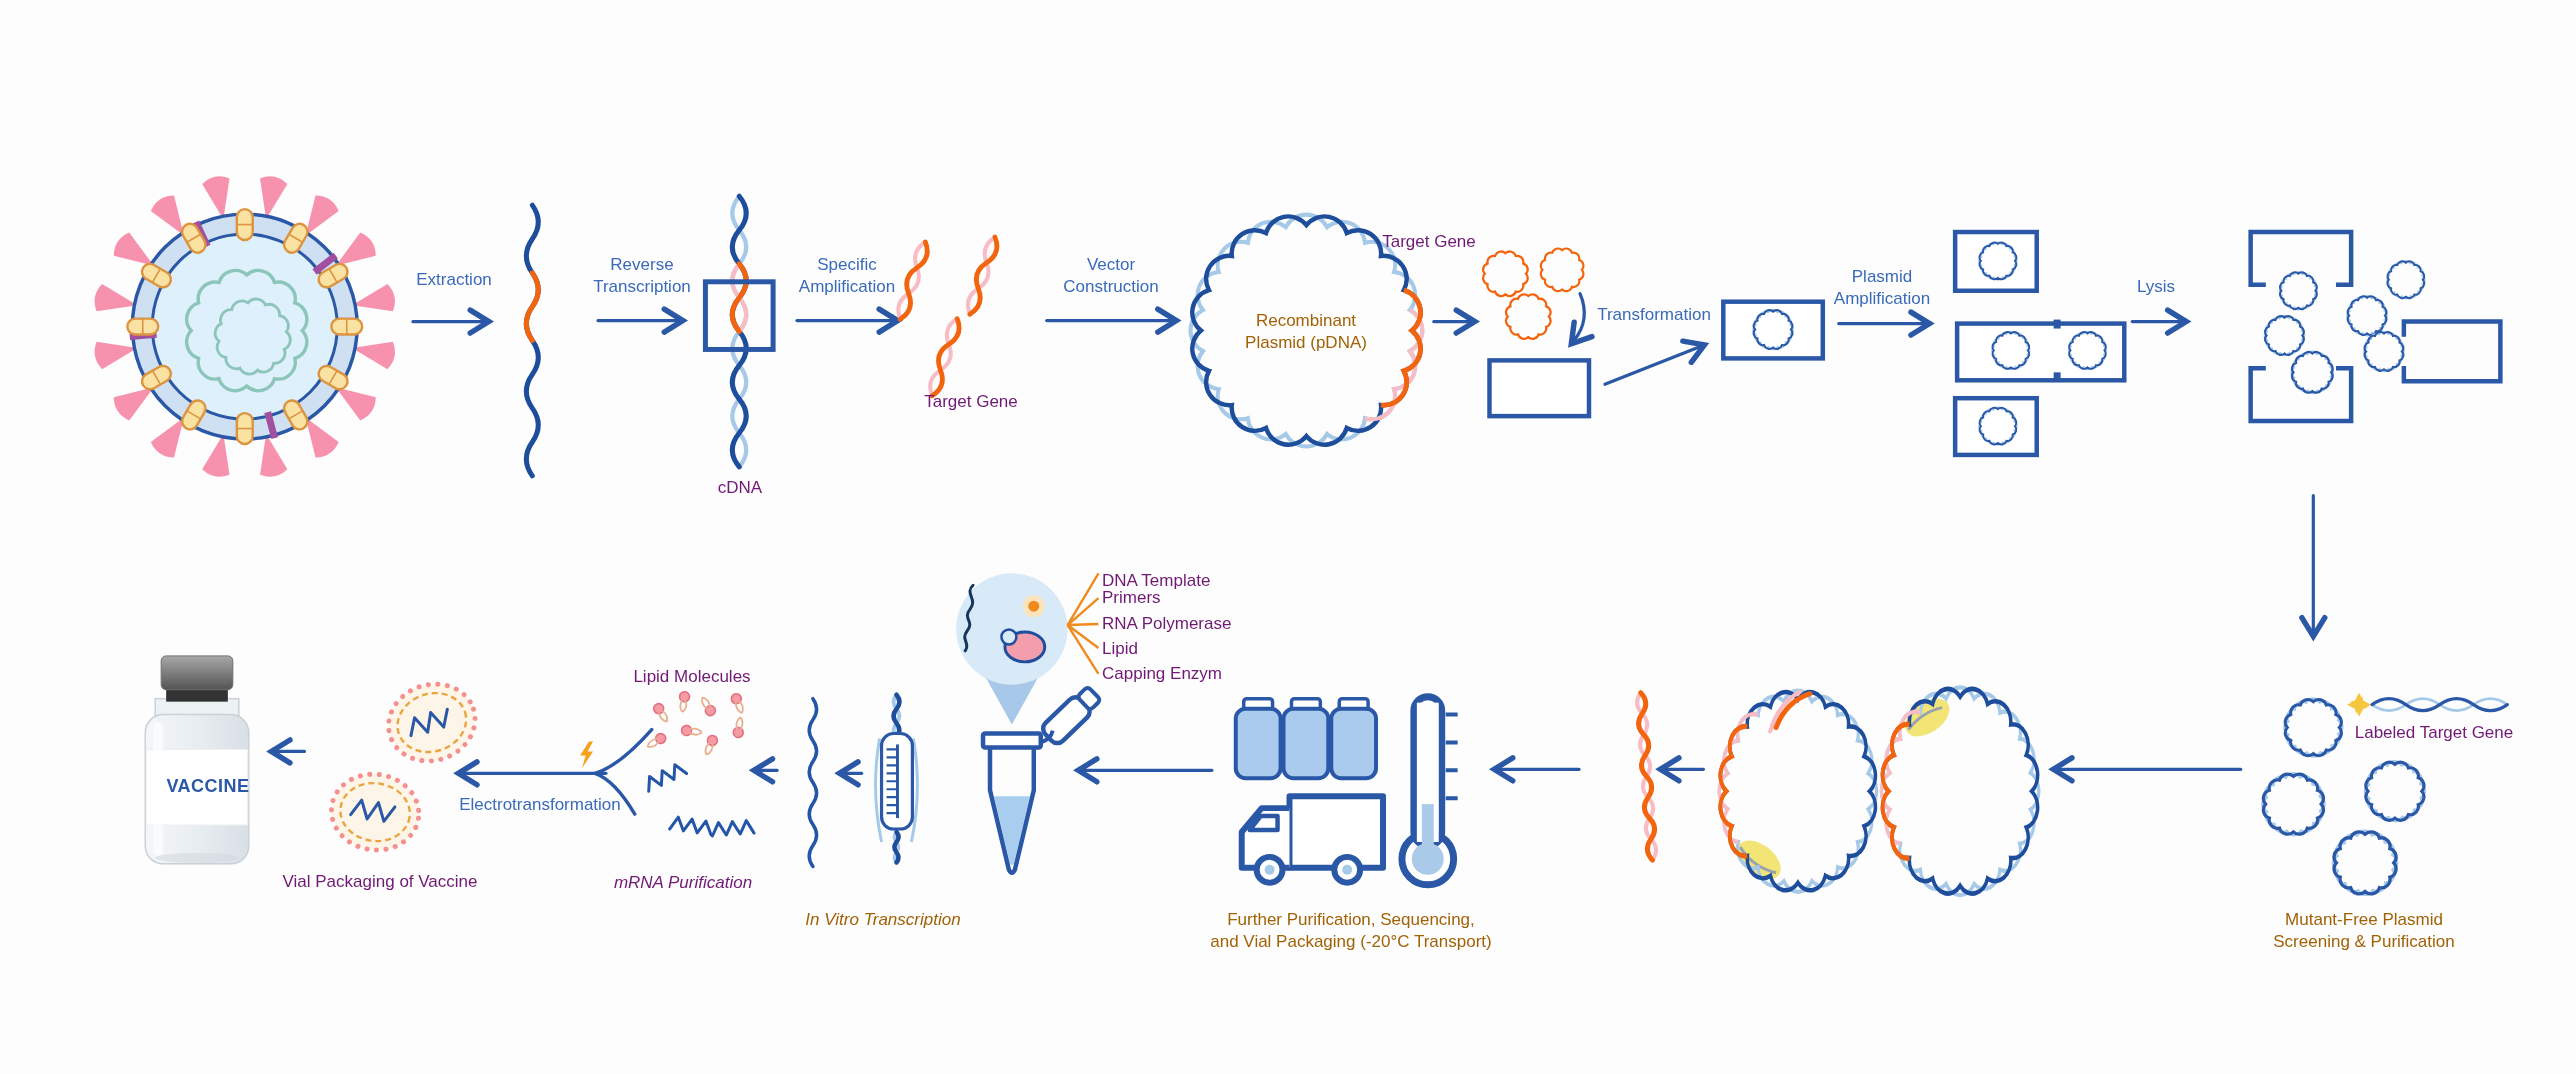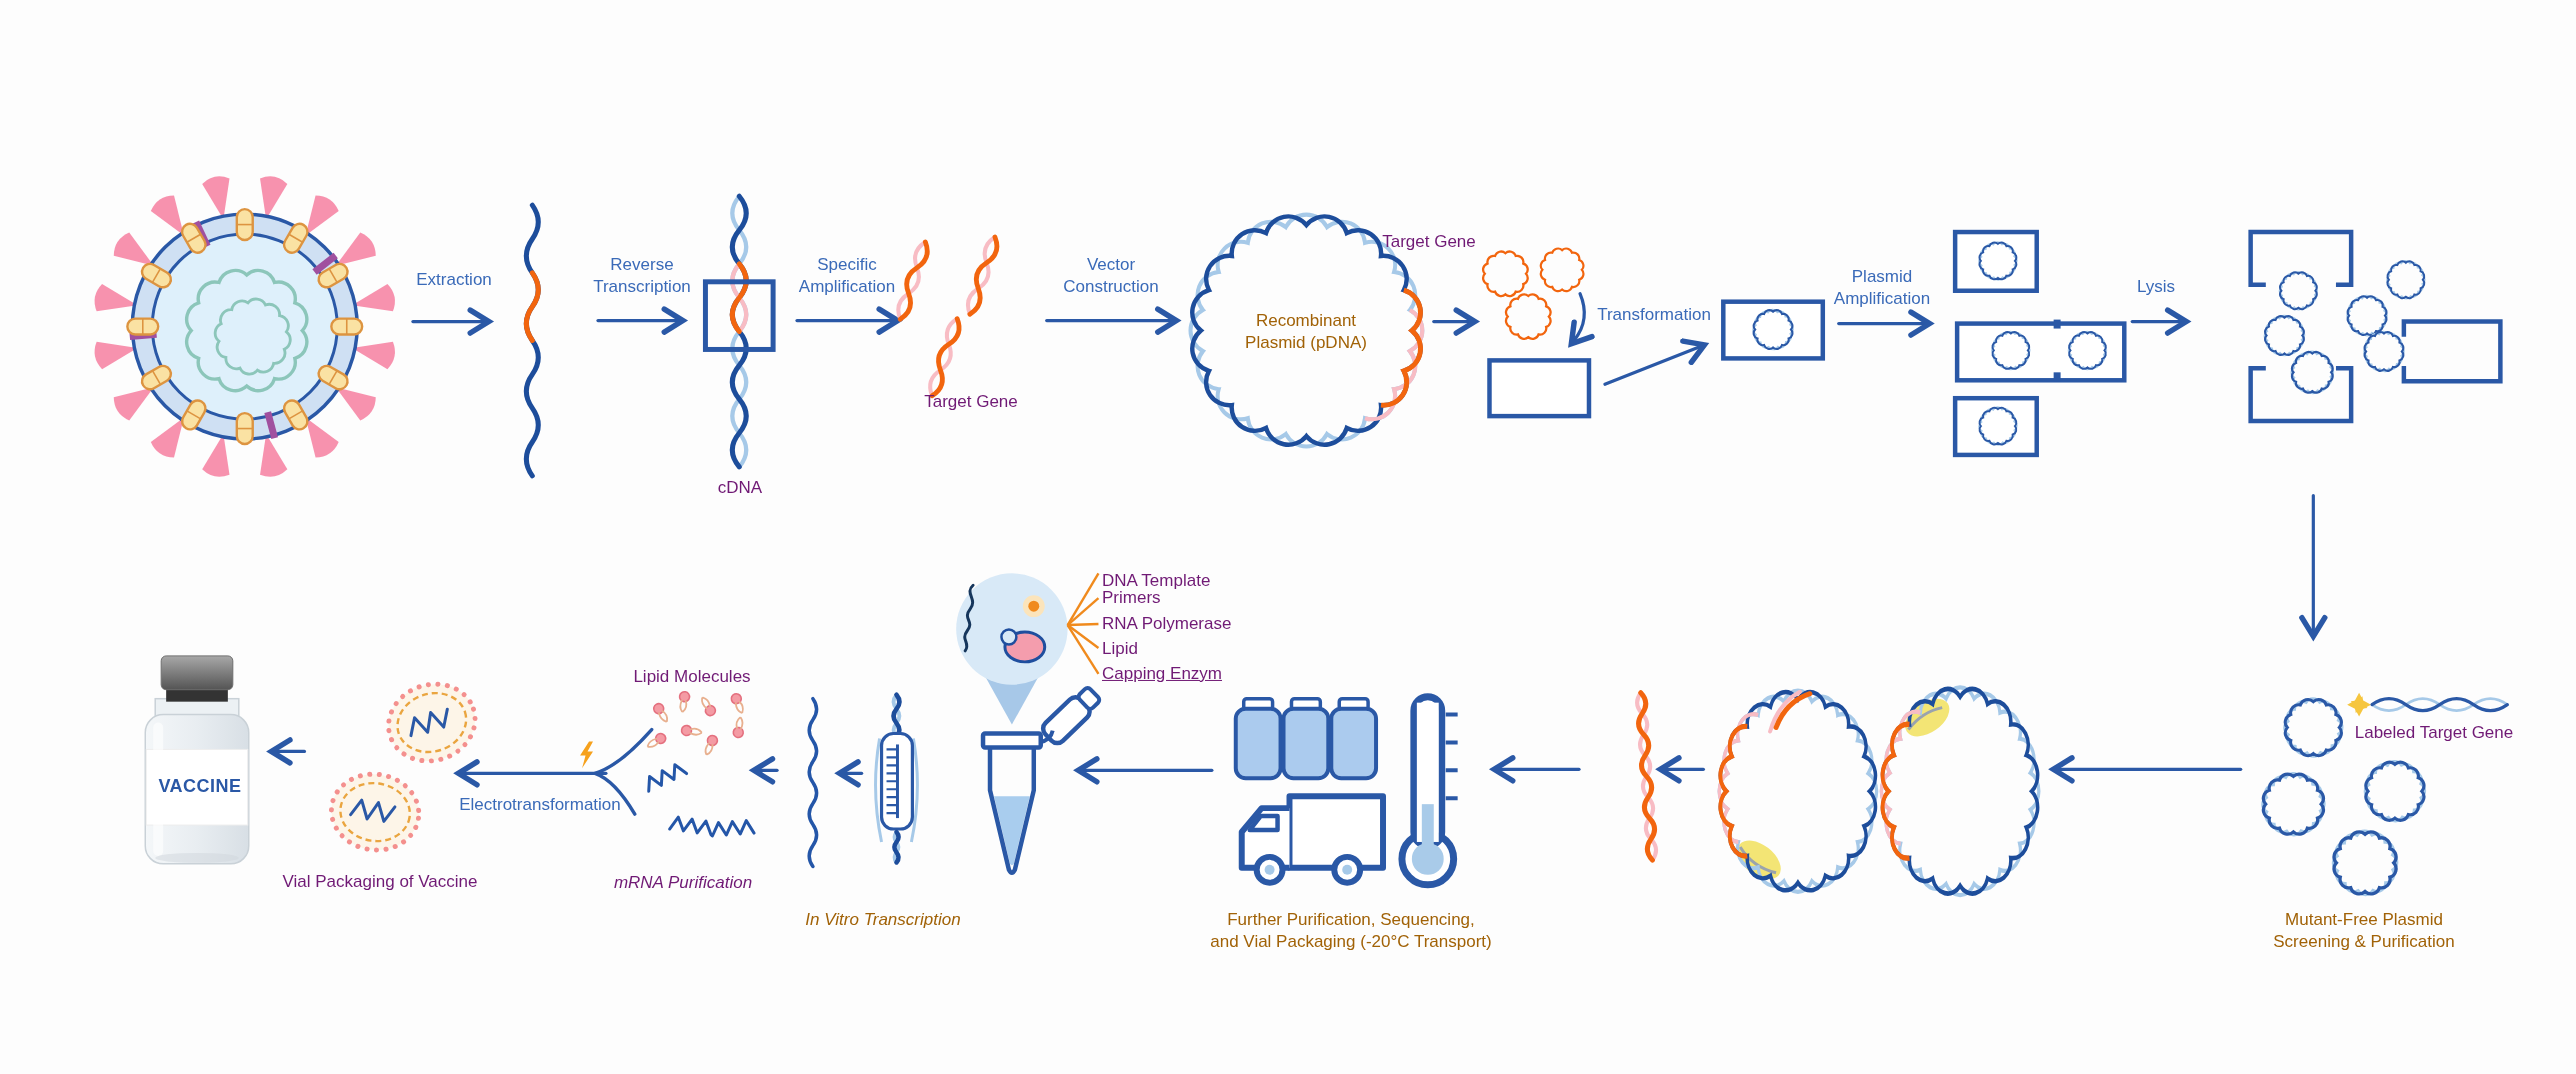--- a/index.html
+++ b/index.html
@@ -368,21 +368,21 @@
 <div class="lbl orange nowrap" style="left:2434px;top:733px;">Labeled Target Gene</div>
 <div class="lbl black" style="left:2364px;top:931px;">Mutant-Free Plasmid
 Screening &amp; Purification</div>
 <div class="lbl black" style="left:1351px;top:931px;">Further Purification, Sequencing,
 and Vial Packaging (-20°C Transport)</div>
 <div class="lbl black nowrap" style="left:883px;top:920px;font-style:italic;">In Vitro Transcription</div>
 <div class="lbl orange left" style="left:1102px;top:573px;margin-top:8px;">DNA Template</div>
 <div class="lbl orange left" style="left:1102px;top:598px;">Primers</div>
 <div class="lbl orange left" style="left:1102px;top:624px;">RNA Polymerase</div>
 <div class="lbl orange left" style="left:1102px;top:649px;">Lipid</div>
-<div class="lbl orange left" style="left:1102px;top:674px;text-decoration:underline;">Capping Enzym</div>
+<div class="lbl orange left" style="left:1102px;top:674px;">Capping Enzym</div>
 <div class="lbl orange nowrap" style="left:692px;top:677px;">Lipid Molecules</div>
 <div class="lbl orange nowrap" style="left:683px;top:883px;font-style:italic;">mRNA Purification</div>
 <div class="lbl blue nowrap" style="left:540px;top:805px;">Electrotransformation</div>
 <div class="lbl orange nowrap" style="left:380px;top:882px;">Vial Packaging of Vaccine</div>
-<div class="lbl vaccine nowrap" style="left:200px;top:787px;">VACCINE</div>
+<div class="lbl vaccine nowrap" style="left:208px;top:787px;">VACCINE</div>
 
 </div>
 
 
 </body></html>

